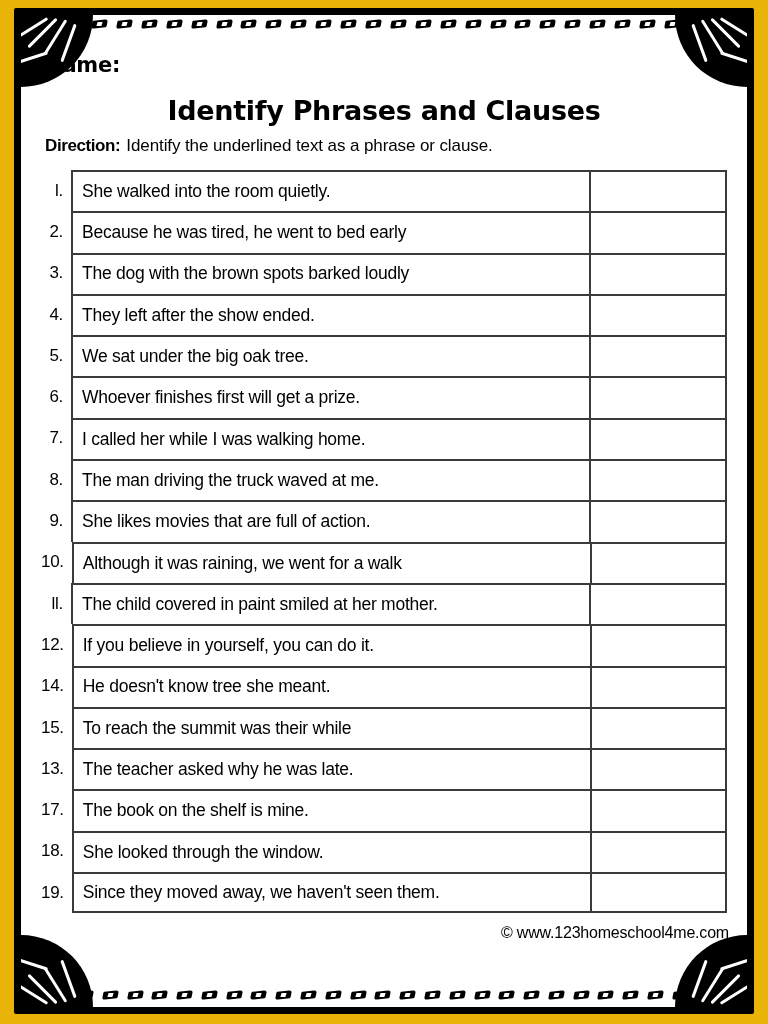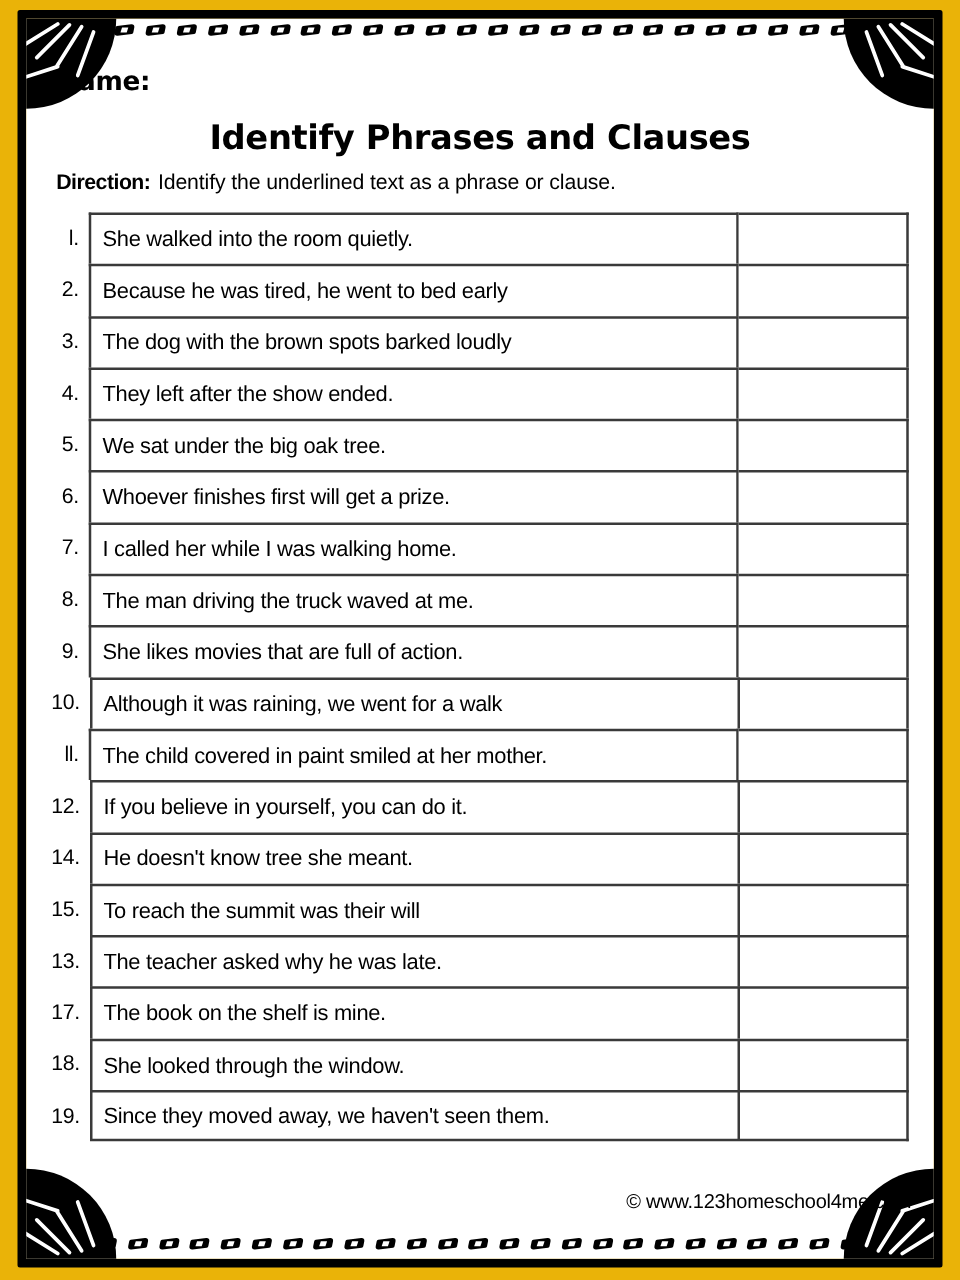--- a/index.html
+++ b/index.html
@@ -248,21 +248,21 @@
   .sentence u {
     text-decoration: none;
     border-bottom: 6px solid #000000;
     padding-bottom: 12px;
   }
 
   
   .credit {
     position: absolute;
     right: 18px;
-    top: 938px;
+    top: 909px;
     font-family: "Liberation Sans", sans-serif;
     font-size: 16px;
     letter-spacing: -0.2px;
     color: #000;
     white-space: nowrap;
   }
 </style>
 </head>
 <body>
 
@@ -454,21 +454,21 @@
         <div class="q-row">
           <div class="q-num">14.</div>
           <div class="q-cell">
             <span class="sentence"><span>He doesn't know </span><u>tree she meant</u><span>.</span></span>
           </div>
           <div class="a-cell"></div>
         </div>
         <div class="q-row">
           <div class="q-num">15.</div>
           <div class="q-cell">
-            <span class="sentence"><span></span><u>To reach the summit</u><span> was their will</span></span>
+            <span class="sentence"><span></span><u>To reach the summit</u><span> was their while</span></span>
           </div>
           <div class="a-cell"></div>
         </div>
         <div class="q-row">
           <div class="q-num">13.</div>
           <div class="q-cell">
             <span class="sentence"><span>The teacher asked </span><u>why he was late</u><span>.</span></span>
           </div>
           <div class="a-cell"></div>
         </div>

